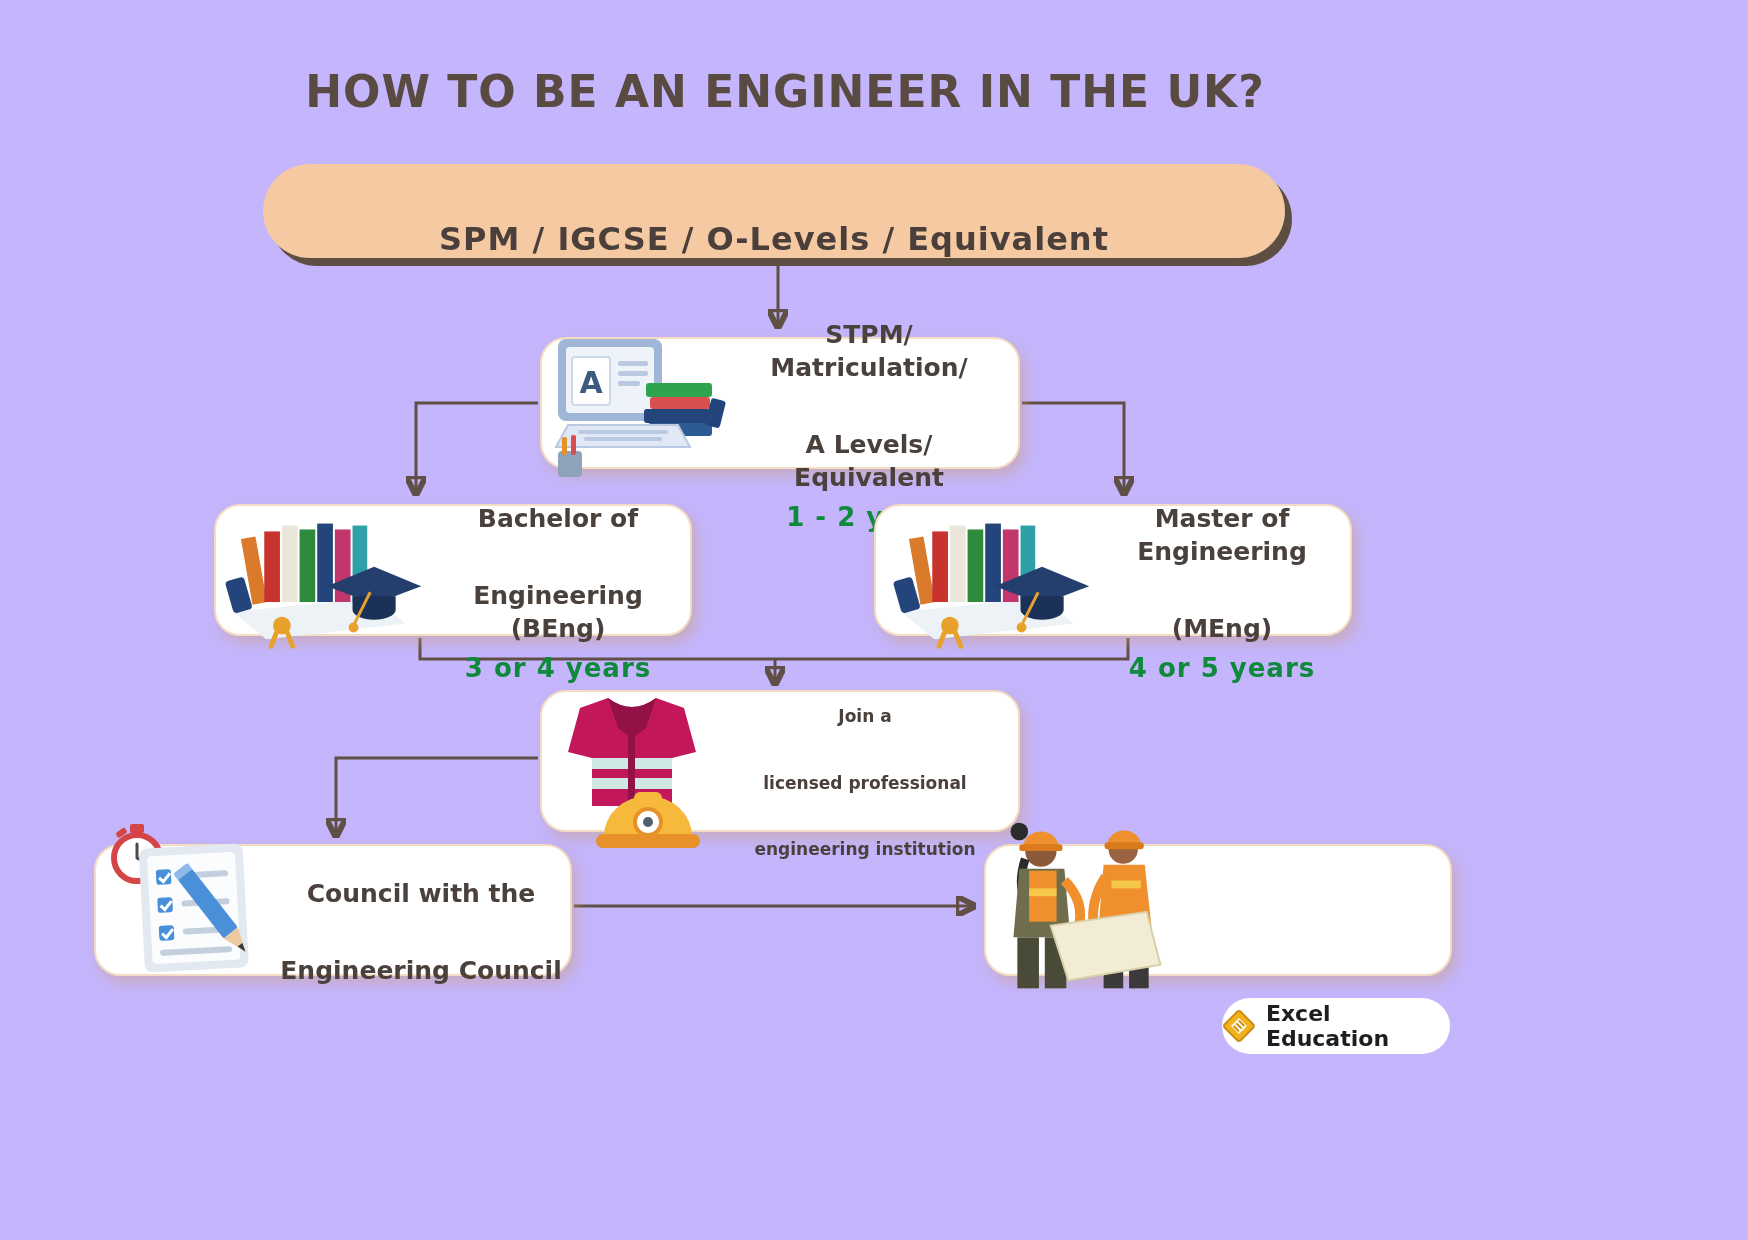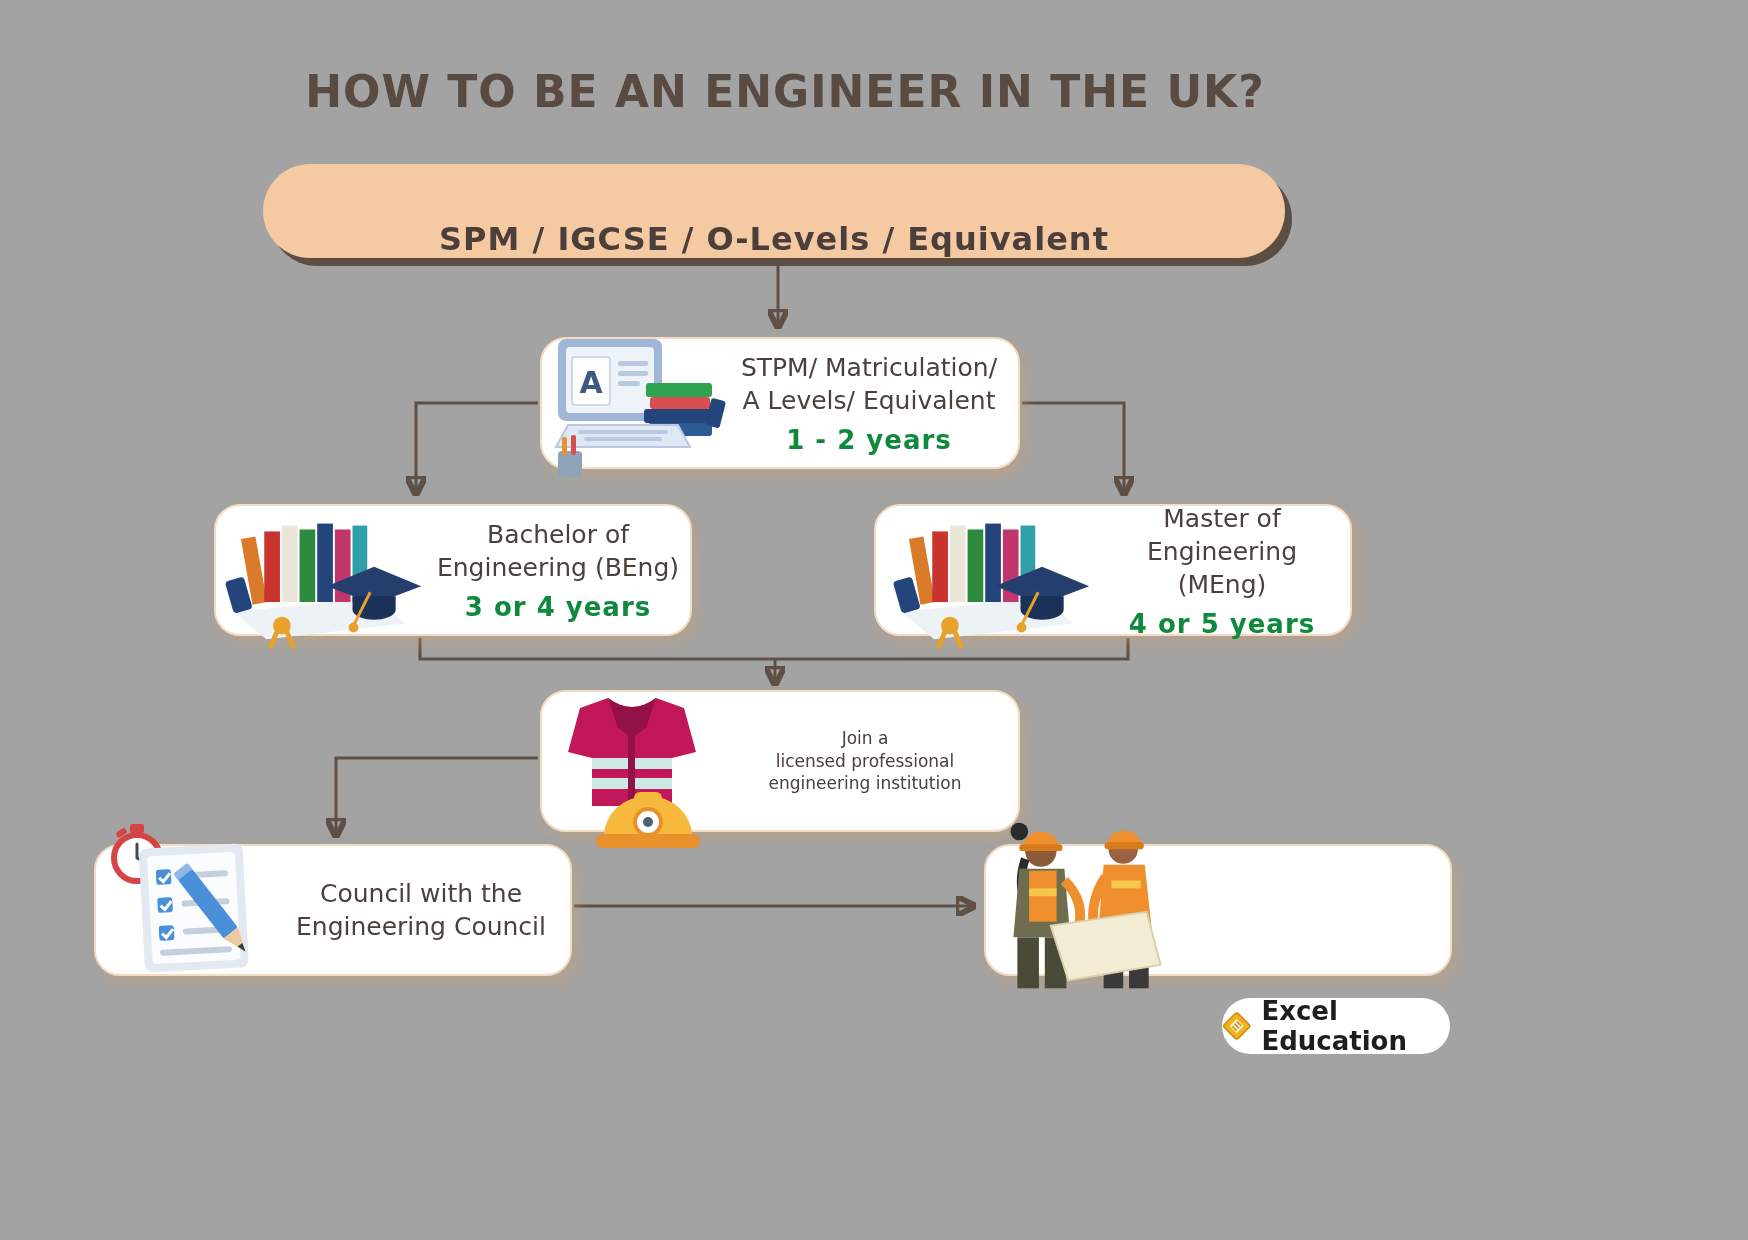--- a/index.html
+++ b/index.html
@@ -3,21 +3,21 @@
 <meta charset="utf-8">
 <style>
   * { margin: 0; padding: 0; box-sizing: border-box; }
   html, body { background: #f7f3ec; }
   body { font-family: "DejaVu Sans", "Liberation Sans", sans-serif; }
 
   .canvas {
     position: relative;
     width: 1748px;
     height: 1240px;
-    background: #a3a3a3;
+    background: #c4b5fd;
     overflow: hidden;
   }
 
   .title {
     position: absolute;
     top: 66px;
     left: 10px;
     width: 1550px;
     text-align: center;
     font-size: 44px;
@@ -52,21 +52,21 @@
     border-radius: 26px;
     box-shadow: 5px 7px 14px rgba(204,160,118,0.45);
   }
   .node .icon { position: absolute; pointer-events: none; }
   .node .text-zone {
     position: absolute; top: 0; bottom: 0;
     display: flex; flex-direction: column;
     justify-content: center; align-items: center;
     text-align: center;
   }
-  .node-line { font-size: 25px; font-weight: 400; color: #4a403c; line-height: 1.32; }
+  .node-line { font-size: 25px; font-weight: 700; color: #4a403c; line-height: 1.32; margin-top: 44px; }
   .duration { font-size: 26px; font-weight: 700; color: #0f8a3d; margin-top: 8px; letter-spacing: 1px; }
 
   .stpm-box   { left: 540px; top: 337px; width: 480px; height: 132px; }
   .stpm-box .icon { left: 8px; top: -6px; width: 176px; height: 152px; }
   .stpm-box .text-zone { left: 186px; right: 8px; }
 
   .beng-box   { left: 214px; top: 504px; width: 478px; height: 132px; }
   .beng-box .icon { left: 8px; top: -4px; width: 208px; height: 152px; }
   .beng-box .text-zone { left: 218px; right: 8px; }
 
@@ -90,21 +90,21 @@
 
   .brand-pill {
     position: absolute;
     left: 1222px; top: 998px;
     width: 228px; height: 56px;
     background: #ffffff;
     border-radius: 28px;
     display: flex; align-items: center; justify-content: center;
     gap: 10px;
   }
-  .brand-text { font-size: 26px; font-weight: 600; color: #1e1e1e; }
+  .brand-text { font-size: 22px; font-weight: 600; color: #1e1e1e; }
 </style>
 </head>
 <body>
 
 <div class="canvas">
 
   <svg class="connectors" width="1748" height="1240" viewBox="0 0 1748 1240">
     <defs>
       <marker id="arrow" viewBox="0 0 10 10" refX="8" refY="5" markerWidth="6.5" markerHeight="6.5" orient="auto-start-reverse">
         <path d="M 0 0 L 10 5 L 0 10 z" fill="#5f4f45" stroke="none"></path>

